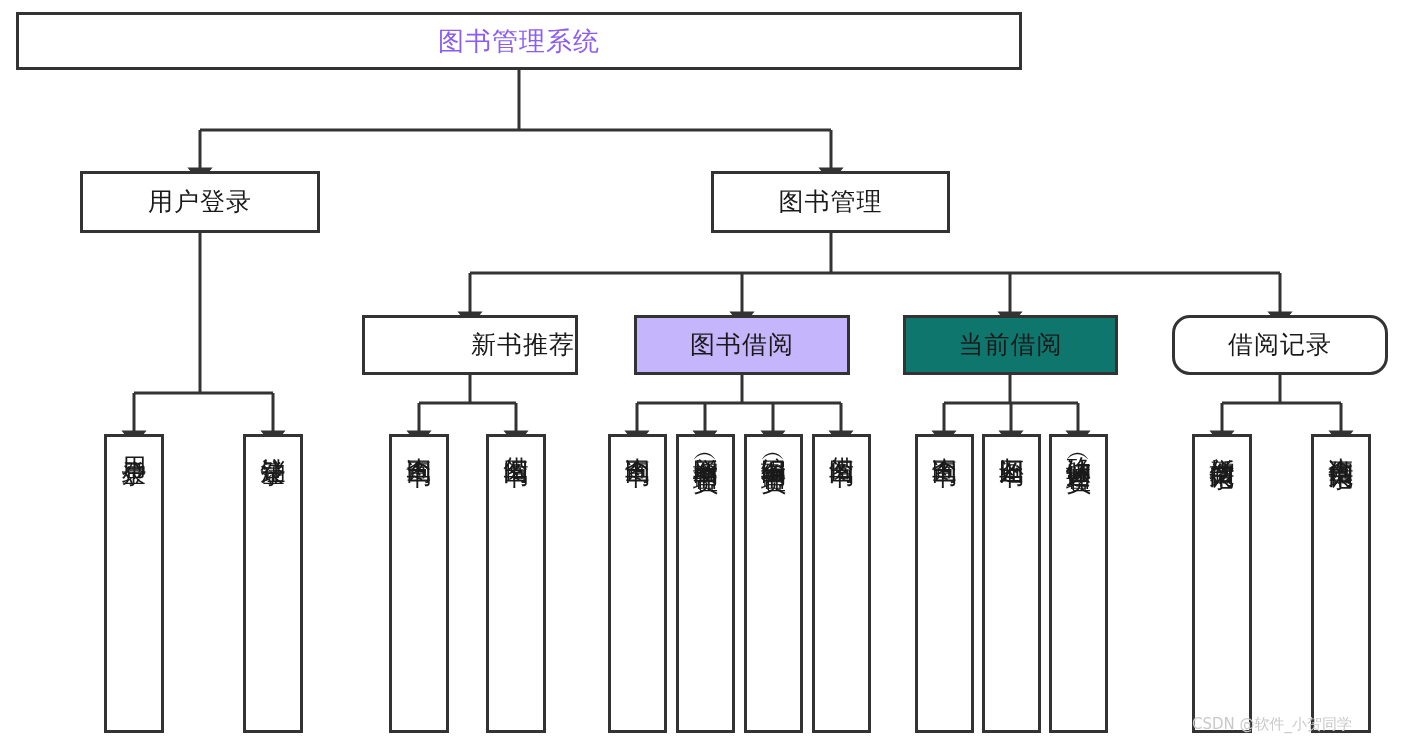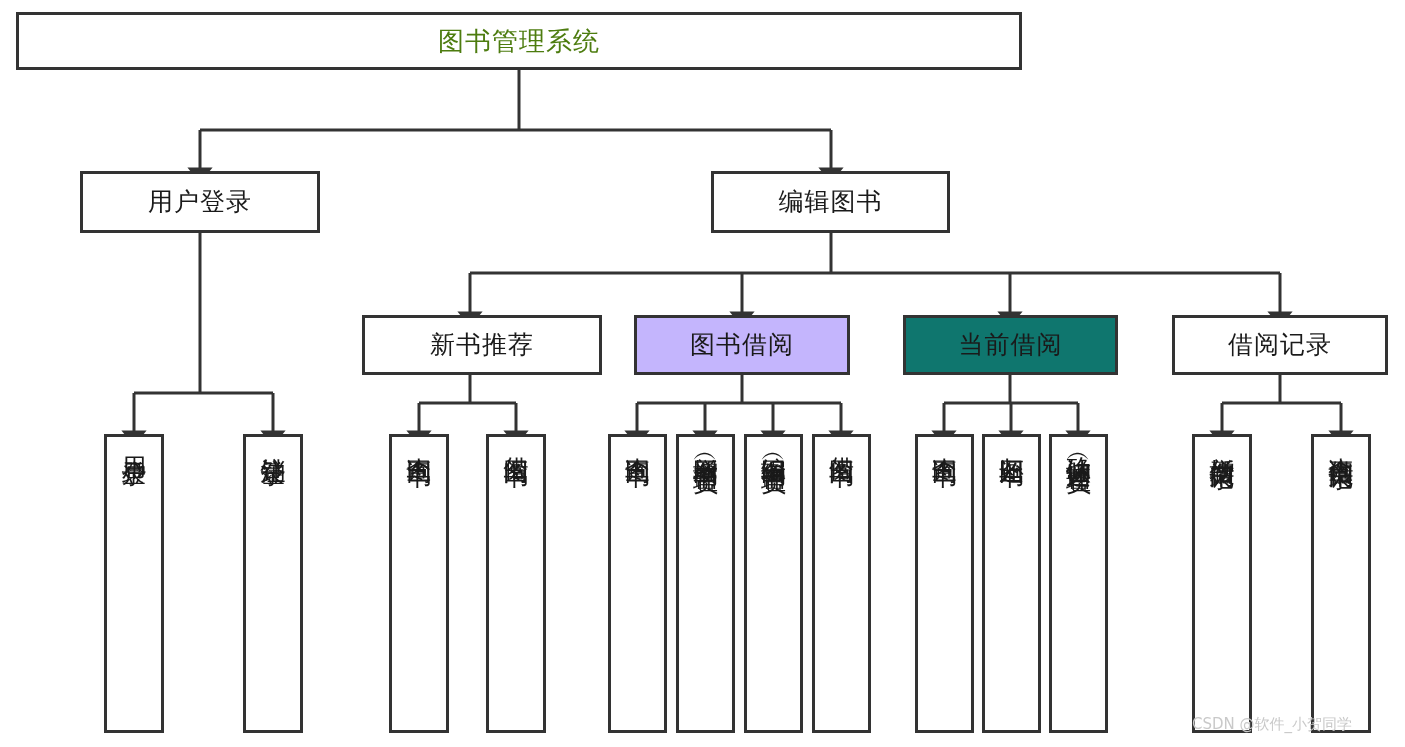--- a/index.html
+++ b/index.html
@@ -119,38 +119,38 @@
         <line x1="1078" y1="403" x2="1078" y2="434" stroke="#333333" stroke-width="3" stroke-linecap="butt" marker-end="url(#arrowhead)"></line>
         <line x1="1280" y1="375" x2="1280" y2="403" stroke="#333333" stroke-width="3" stroke-linecap="butt"></line>
         <line x1="1222" y1="403" x2="1341" y2="403" stroke="#333333" stroke-width="3" stroke-linecap="butt"></line>
         <line x1="1222" y1="403" x2="1222" y2="434" stroke="#333333" stroke-width="3" stroke-linecap="butt" marker-end="url(#arrowhead)"></line>
         <line x1="1341" y1="403" x2="1341" y2="434" stroke="#333333" stroke-width="3" stroke-linecap="butt" marker-end="url(#arrowhead)"></line>
       </g>
   </svg>
 
   <div id="node-layer">
       <div class="node-box horiz root" style="left: 16px; top: 12px; width: 1006px; height: 58px; border-color: rgb(51, 51, 51); background: rgb(255, 255, 255);">
-        <span class="node-label" style="color: #4d7c0f;">图书管理系统</span>
+        <span class="node-label" style="color: #8b5cf6;">图书管理系统</span>
       </div>
       <div class="node-box horiz" style="left: 80px; top: 171px; width: 240px; height: 62px; border-color: rgb(51, 51, 51); background: rgb(255, 255, 255);">
         <span class="node-label" style="color: rgb(26, 26, 26);">用户登录</span>
       </div>
       <div class="node-box horiz" style="left: 711px; top: 171px; width: 239px; height: 62px; border-color: rgb(51, 51, 51); background: rgb(255, 255, 255);">
-        <span class="node-label" style="color: rgb(26, 26, 26);">编辑图书</span>
+        <span class="node-label" style="color: rgb(26, 26, 26);">图书管理</span>
       </div>
-      <div class="node-box horiz" style="left: 362px; top: 315px; width: 240px; height: 60px; border-color: rgb(51, 51, 51); background: rgb(255, 255, 255);">
+      <div class="node-box horiz" style="left: 362px; top: 315px; width: 216px; height: 60px; border-color: rgb(51, 51, 51); background: rgb(255, 255, 255); justify-content: flex-end;">
         <span class="node-label" style="color: rgb(26, 26, 26);">新书推荐</span>
       </div>
       <div class="node-box horiz" style="left: 634px; top: 315px; width: 216px; height: 60px; border-color: rgb(51, 51, 51); background: #c4b5fd;">
         <span class="node-label" style="color: rgb(26, 26, 26);">图书借阅</span>
       </div>
       <div class="node-box horiz" style="left: 903px; top: 315px; width: 215px; height: 60px; border-color: rgb(51, 51, 51); background: #0f766e;">
         <span class="node-label" style="color: rgb(26, 26, 26);">当前借阅</span>
       </div>
-      <div class="node-box horiz" style="left: 1172px; top: 315px; width: 216px; height: 60px; border-color: rgb(51, 51, 51); background: rgb(255, 255, 255);">
+      <div class="node-box horiz" style="left: 1172px; top: 315px; width: 216px; height: 60px; border-color: rgb(51, 51, 51); background: rgb(255, 255, 255); border-radius: 18px;">
         <span class="node-label" style="color: rgb(26, 26, 26);">借阅记录</span>
       </div>
       <div class="node-box vert" style="left: 104px; top: 434px; width: 60px; height: 299px; border-color: rgb(51, 51, 51); background: rgb(255, 255, 255);">
         <span class="node-label" style="color: rgb(26, 26, 26);">用户登录</span>
       </div>
       <div class="node-box vert" style="left: 243px; top: 434px; width: 60px; height: 299px; border-color: rgb(51, 51, 51); background: rgb(255, 255, 255);">
         <span class="node-label" style="color: rgb(26, 26, 26);">注销登录</span>
       </div>
       <div class="node-box vert" style="left: 389px; top: 434px; width: 60px; height: 299px; border-color: rgb(51, 51, 51); background: rgb(255, 255, 255);">
         <span class="node-label" style="color: rgb(26, 26, 26);">查询图书</span>

